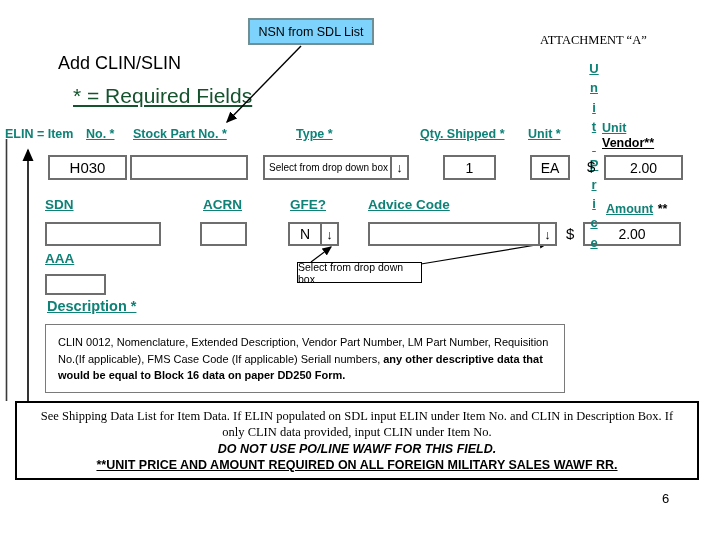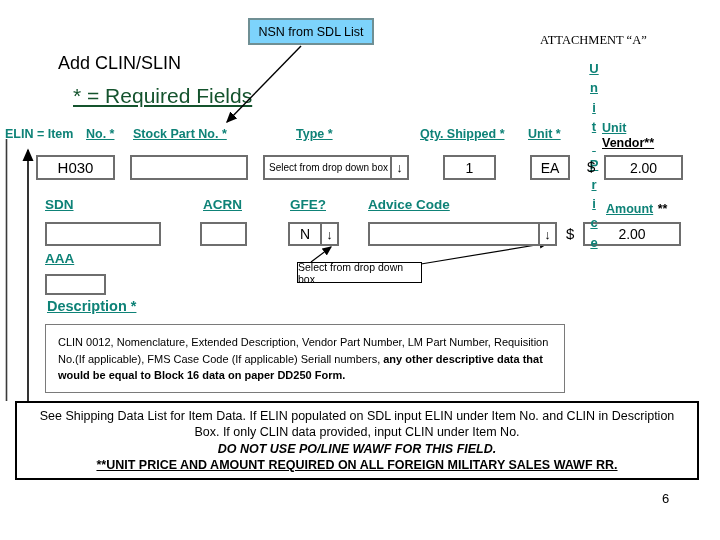--- a/index.html
+++ b/index.html
@@ -109,21 +109,21 @@
 
   <span class="abs lbl" style="left:5px;top:127px;">ELIN = Item</span>
   <span class="abs lbl u" style="left:86px;top:127px;">No. *</span>
   <span class="abs lbl u" style="left:133px;top:127px;">Stock Part No. *</span>
   <span class="abs lbl u" style="left:296px;top:127px;">Type *</span>
   <span class="abs lbl u" style="left:420px;top:127px;">Qty. Shipped *</span>
   <span class="abs lbl u" style="left:528px;top:127px;">Unit *</span>
   <span class="abs lbl u" style="left:602px;top:121px;">Unit</span>
   <span class="abs lbl u blk" style="left:602px;top:136px;">Vendor**</span>
 
-  <div class="field" style="left:36px;top:155px;width:79px;height:25px;">
+  <div class="field" style="left:48px;top:155px;width:79px;height:25px;">
     <span style="font-size:15px;">H030</span>
   </div>
   <div class="field" style="left:130px;top:155px;width:118px;height:25px;">
     <span></span>
   </div>
   <div class="field dd" style="left:263px;top:155px;width:146px;height:25px;">
     <span class="dd-text small">Select from drop down box</span>
     <span class="dd-arrow">↓</span>
   </div>
   <div class="field" style="left:443px;top:155px;width:53px;height:25px;">
@@ -171,20 +171,20 @@
 
   <span class="abs lbl u" style="left:45px;top:251px;font-size:13.5px;">AAA</span>
   <div class="field" style="left:45px;top:274px;width:61px;height:21px;">
     <span></span>
   </div>
 
   <span class="abs lbl u" style="left:47px;top:298px;font-size:14.5px;">Description *</span>
   <div class="desc-box"><span>CLIN 0012, Nomenclature, Extended Description, Vendor Part Number, LM Part Number, Requisition No.(If applicable), FMS Case Code (If applicable) Seriall numbers, </span><span class="b">any other descriptive data that would be equal to Block 16 data on paper DD250 Form.</span></div>
 
   <div class="note-box">
-    <div class="l1" style="max-width:640px;">See Shipping Data List for Item Data.  If ELIN populated on SDL input ELIN under Item No. and CLIN in Description Box.  If only CLIN data provided, input CLIN under Item No.</div>
+    <div class="l1" style="max-width:640px;font-family:Liberation Serif, serif;">See Shipping Data List for Item Data.  If ELIN populated on SDL input ELIN under Item No. and CLIN in Description Box.  If only CLIN data provided, input CLIN under Item No.</div>
     <div class="l2">DO NOT USE PO/LINE WAWF FOR THIS FIELD.</div>
     <div class="l3">**UNIT PRICE AND AMOUNT REQUIRED ON ALL FOREIGN MILITARY SALES WAWF RR.</div>
   </div>
 
   <div class="page-num">6</div>
 
 </div>
 
 </body></html>

